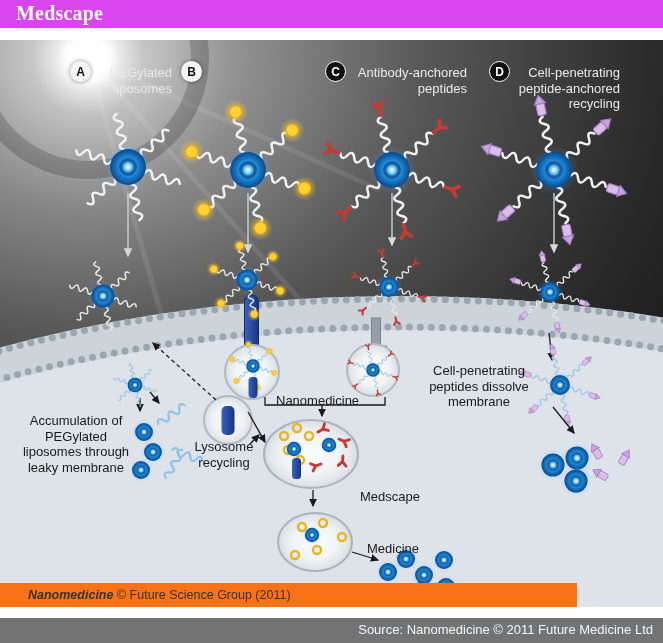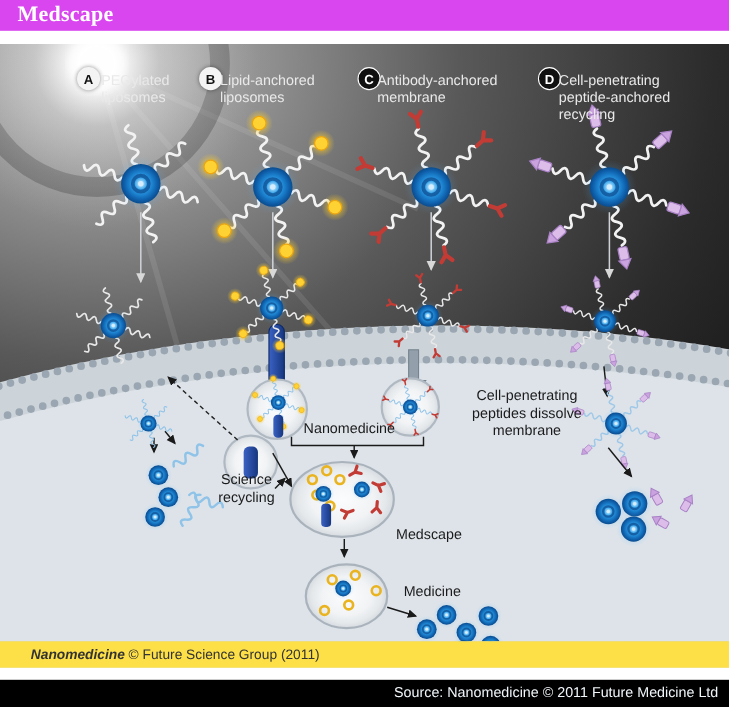--- a/index.html
+++ b/index.html
@@ -7,27 +7,27 @@
         font-family:"Liberation Sans",sans-serif;}
   .topbar{position:absolute;left:0;top:0;width:663px;height:28px;background:#d946ef;}
   .logo{position:absolute;left:16px;top:2px;color:#ffffff;font-family:"Liberation Serif",serif;
         font-weight:bold;font-size:20px;letter-spacing:.2px;}
   .figure{position:absolute;left:0;top:40px;width:663px;height:567px;background:#dde3e9;}
   .art{position:absolute;left:0;top:0;}
   .badge{position:absolute;width:21px;height:21px;border-radius:50%;display:flex;
          align-items:center;justify-content:center;font-size:12px;font-weight:bold;box-sizing:border-box;}
   .badge.light{background:#f4f4f4;color:#111;box-shadow:0 0 4px rgba(0,0,0,.45);}
   .badge.dark{background:#101010;color:#fff;border:1.5px solid #fff;}
-  .hlabel{position:absolute;color:#e9e9e9;font-size:13px;line-height:15.5px;text-align:left;}
-  .dlabel{position:absolute;color:#1a1a1a;font-size:13px;line-height:15.5px;}
+  .hlabel{position:absolute;color:#e9e9e9;font-size:13px;line-height:15.5px;text-align:right;}
+  .dlabel{position:absolute;color:#1a1a1a;font-size:13px;line-height:15.5px;margin-top:11px;}
   .center{text-align:center;}
-  .credit{position:absolute;left:0;bottom:0;width:663px;height:24px;background:#fde047;
+  .credit{position:absolute;left:0;bottom:0;width:577px;height:24px;background:#f97316;
           color:#333;font-size:12.5px;line-height:24px;padding-left:28px;box-sizing:border-box;}
   .credit .j{font-style:italic;font-weight:bold;}
-  .bottombar{position:absolute;left:0;top:618px;width:663px;height:25px;background:#000000;}
+  .bottombar{position:absolute;left:0;top:618px;width:663px;height:25px;background:#737373;}
   .source{position:absolute;right:10px;top:4px;color:#f0f6fa;font-size:13px;}
 </style>
 </head>
 <body>
 
 <div class="page">
 
   <header class="topbar">
     <span class="logo">Medscape</span>
   </header>
@@ -314,25 +314,25 @@
       <use href="#pep" transform="translate(621,424) rotate(-60) scale(0.9)"></use>
       <use href="#pep" transform="translate(607,438) rotate(-150) scale(0.9)"></use>
     </svg>
 
     <div class="badge light" style="left:70px;top:21px">A</div>
     <div class="badge light" style="left:181px;top:21px">B</div>
     <div class="badge dark" style="left:325px;top:21px">C</div>
     <div class="badge dark" style="left:489px;top:21px">D</div>
 
     <div class="hlabel" style="left:92px;top:25px;width:80px">PEGylated liposomes</div>
-    <div class="hlabel" style="left:200px;top:25px;width:100px">Lipid-anchored liposomes</div>
-    <div class="hlabel" style="left:343px;top:25px;width:124px">Antibody-anchored membrane</div>
+    <div class="hlabel" style="left:343px;top:25px;width:124px">Antibody-anchored peptides</div>
     <div class="hlabel" style="left:508px;top:25px;width:112px">Cell-penetrating peptide-anchored recycling</div>
 
-    <div class="dlabel center" style="left:188px;top:388px;width:72px">Science recycling</div>
+    <div class="dlabel center" style="left:20px;top:362px;width:112px">Accumulation of PEGylated liposomes through leaky membrane</div>
+    <div class="dlabel center" style="left:188px;top:388px;width:72px">Lysosome recycling</div>
     <div class="dlabel" style="left:276px;top:342px;width:90px">Nanomedicine</div>
     <div class="dlabel" style="left:360px;top:438px;width:80px">Medscape</div>
     <div class="dlabel" style="left:367px;top:490px;width:80px">Medicine</div>
     <div class="dlabel center" style="left:418px;top:312px;width:122px">Cell-penetrating peptides dissolve membrane</div>
 
     <div class="credit">
       <span class="j">Nanomedicine</span><span> © Future Science Group (2011)</span>
     </div>
   </div>
 

